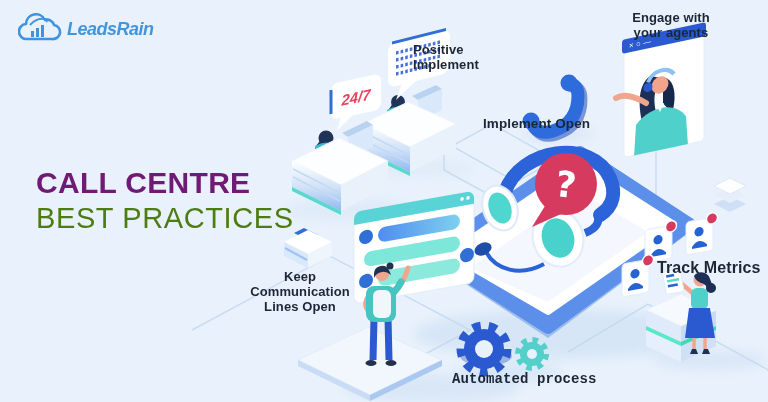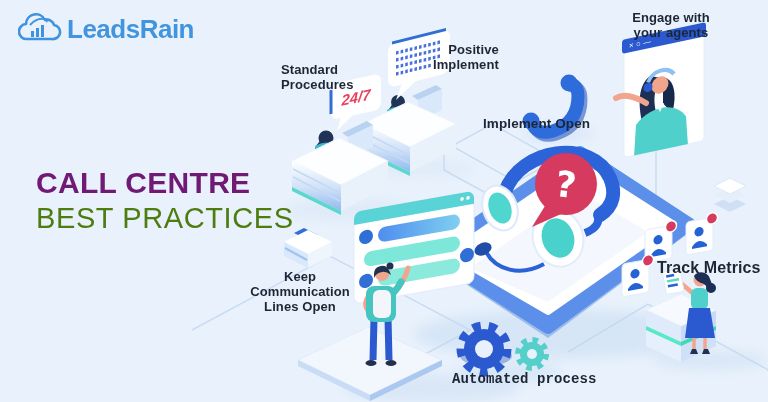--- a/index.html
+++ b/index.html
@@ -1,27 +1,27 @@
 <!DOCTYPE html>
 <html><head>
 <meta charset="utf-8">
 <style>
   html,body{margin:0;padding:0;}
   .stage{position:relative;width:768px;height:402px;overflow:hidden;
          background:#e9f2fc;font-family:"Liberation Sans",sans-serif;}
   .illus{position:absolute;left:0;top:0;}
   .logo{position:absolute;left:18px;top:11px;display:flex;align-items:center;gap:5px;}
-  .logo-text{font-weight:700;font-size:26px;color:#4195de;letter-spacing:-0.5px;}
+  .logo-text{font-weight:700;font-size:18px;color:#4195de;letter-spacing:-0.5px;font-style:italic;}
   .title-block{position:absolute;left:36px;top:165px;line-height:1.2;}
   .title-line1{font-weight:800;font-size:30px;color:#701a75;letter-spacing:.3px;}
   .title-line2{font-weight:400;font-size:29px;color:#4d7c0f;letter-spacing:.6px;}
   .label{position:absolute;font-weight:700;font-size:13px;line-height:1.16;color:#1c2634;letter-spacing:.1px;}
   .center{text-align:center;}
   .lbl-standard{left:281px;top:62px;}
-  .lbl-positive{left:433px;top:42px;text-align:right;}
+  .lbl-positive{left:413px;top:42px;}
   .lbl-implement{left:483px;top:116px;font-size:13.5px;}
   .lbl-engage{left:616px;top:10px;width:110px;}
   .lbl-keep{left:244px;top:269px;width:112px;}
   .lbl-track{left:657px;top:259px;font-size:16px;}
   .lbl-automated{left:452px;top:371px;font-size:14px;font-family:Liberation Mono, monospace;}
 </style>
 </head>
 <body>
 
 <div class="stage">
@@ -277,24 +277,20 @@
       <path d="M30,9 l-4,-1 l3,4 z" fill="#3f93de"></path>
     </svg>
     <span class="logo-text">LeadsRain</span>
   </div>
 
   <div class="title-block">
     <div class="title-line1">CALL CENTRE</div>
     <div class="title-line2">BEST PRACTICES</div>
   </div>
 
-  <div class="label lbl-standard">
-    <div>Standard</div>
-    <div>Procedures</div>
-  </div>
 
   <div class="label lbl-positive">
     <div>Positive</div>
     <div>Implement</div>
   </div>
 
   <div class="label lbl-implement">Implement Open</div>
 
   <div class="label lbl-keep center">
     <div>Keep</div>

